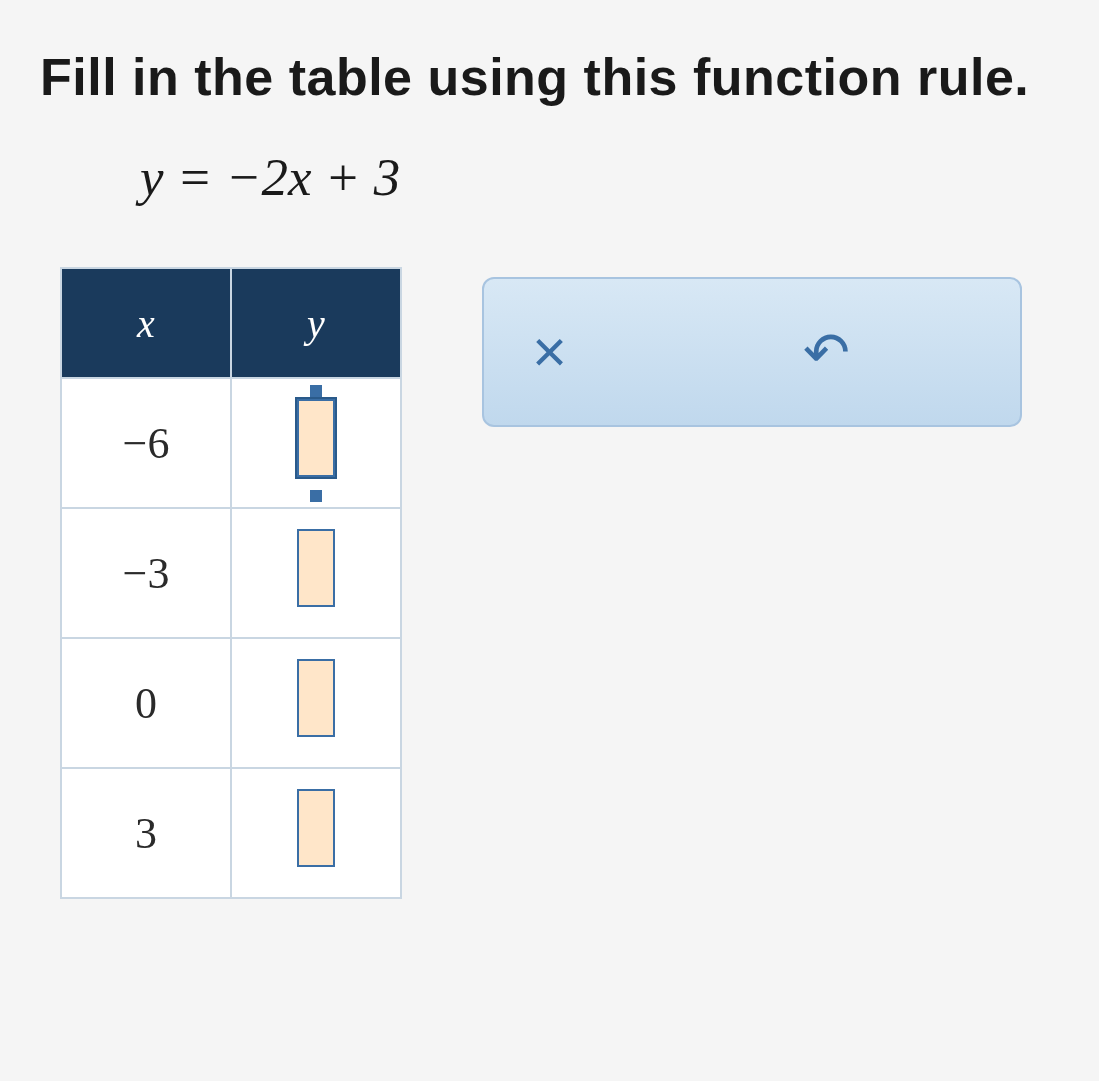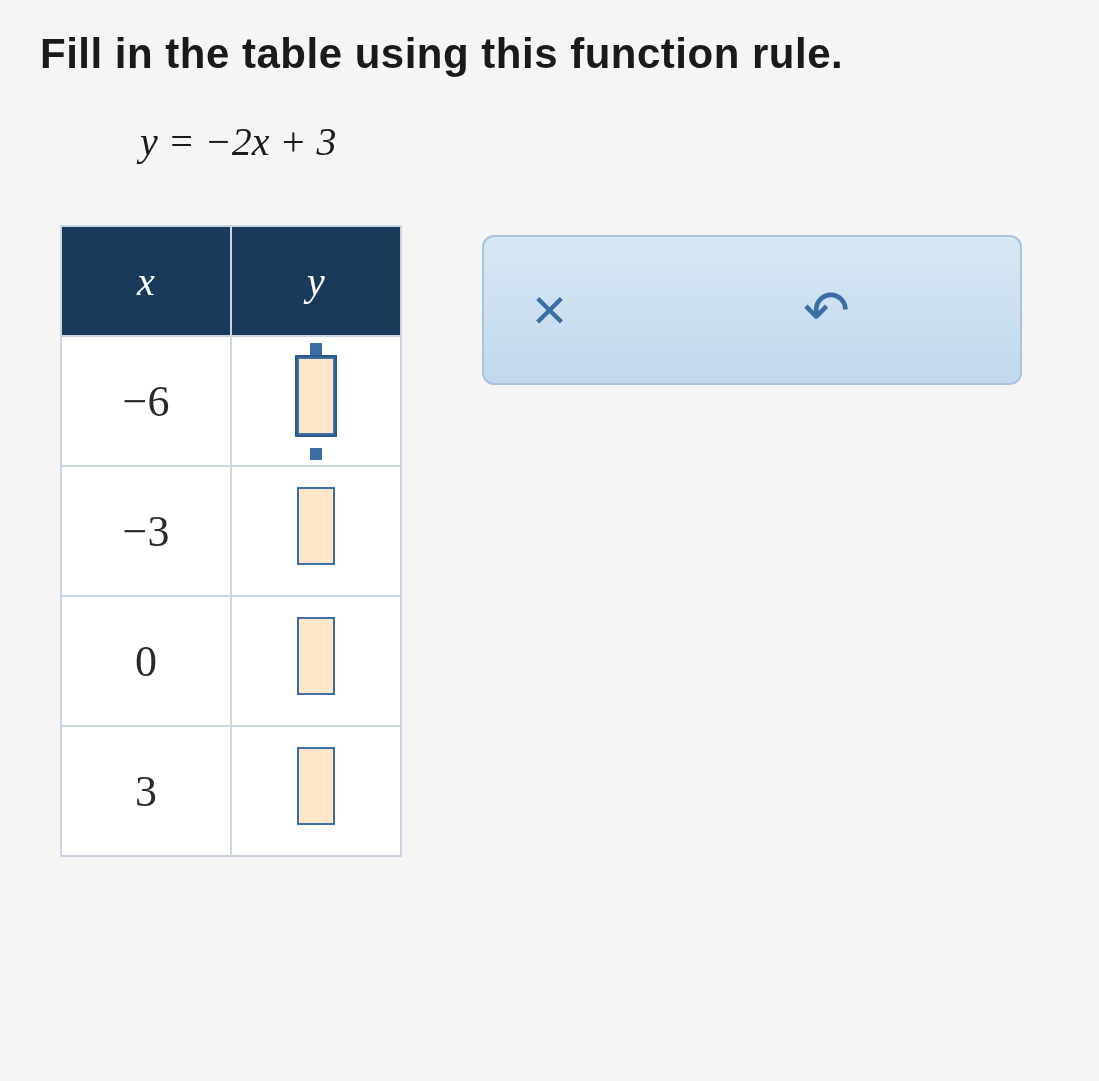--- a/index.html
+++ b/index.html
@@ -3,28 +3,28 @@
   <meta charset="utf-8">
   <style>
     * { box-sizing: border-box; margin: 0; padding: 0; }
     body {
       font-family: Arial, Helvetica, sans-serif;
       background: #f5f5f5;
       padding: 20px 40px;
       color: #1a1a1a;
     }
     .prompt {
-      font-size: 42px;
+      font-size: 52px;
       font-weight: bold;
       letter-spacing: 0.5px;
       margin-bottom: 40px;
-      margin-top: 10px;
+      margin-top: 27px;
     }
     .equation {
-      font-size: 40px;
+      font-size: 53px;
       font-family: 'Times New Roman', serif;
       font-style: italic;
       margin-left: 100px;
       margin-bottom: 60px;
     }
     .content-row {
       display: flex;
       align-items: flex-start;
       gap: 80px;
       margin-left: 20px;

